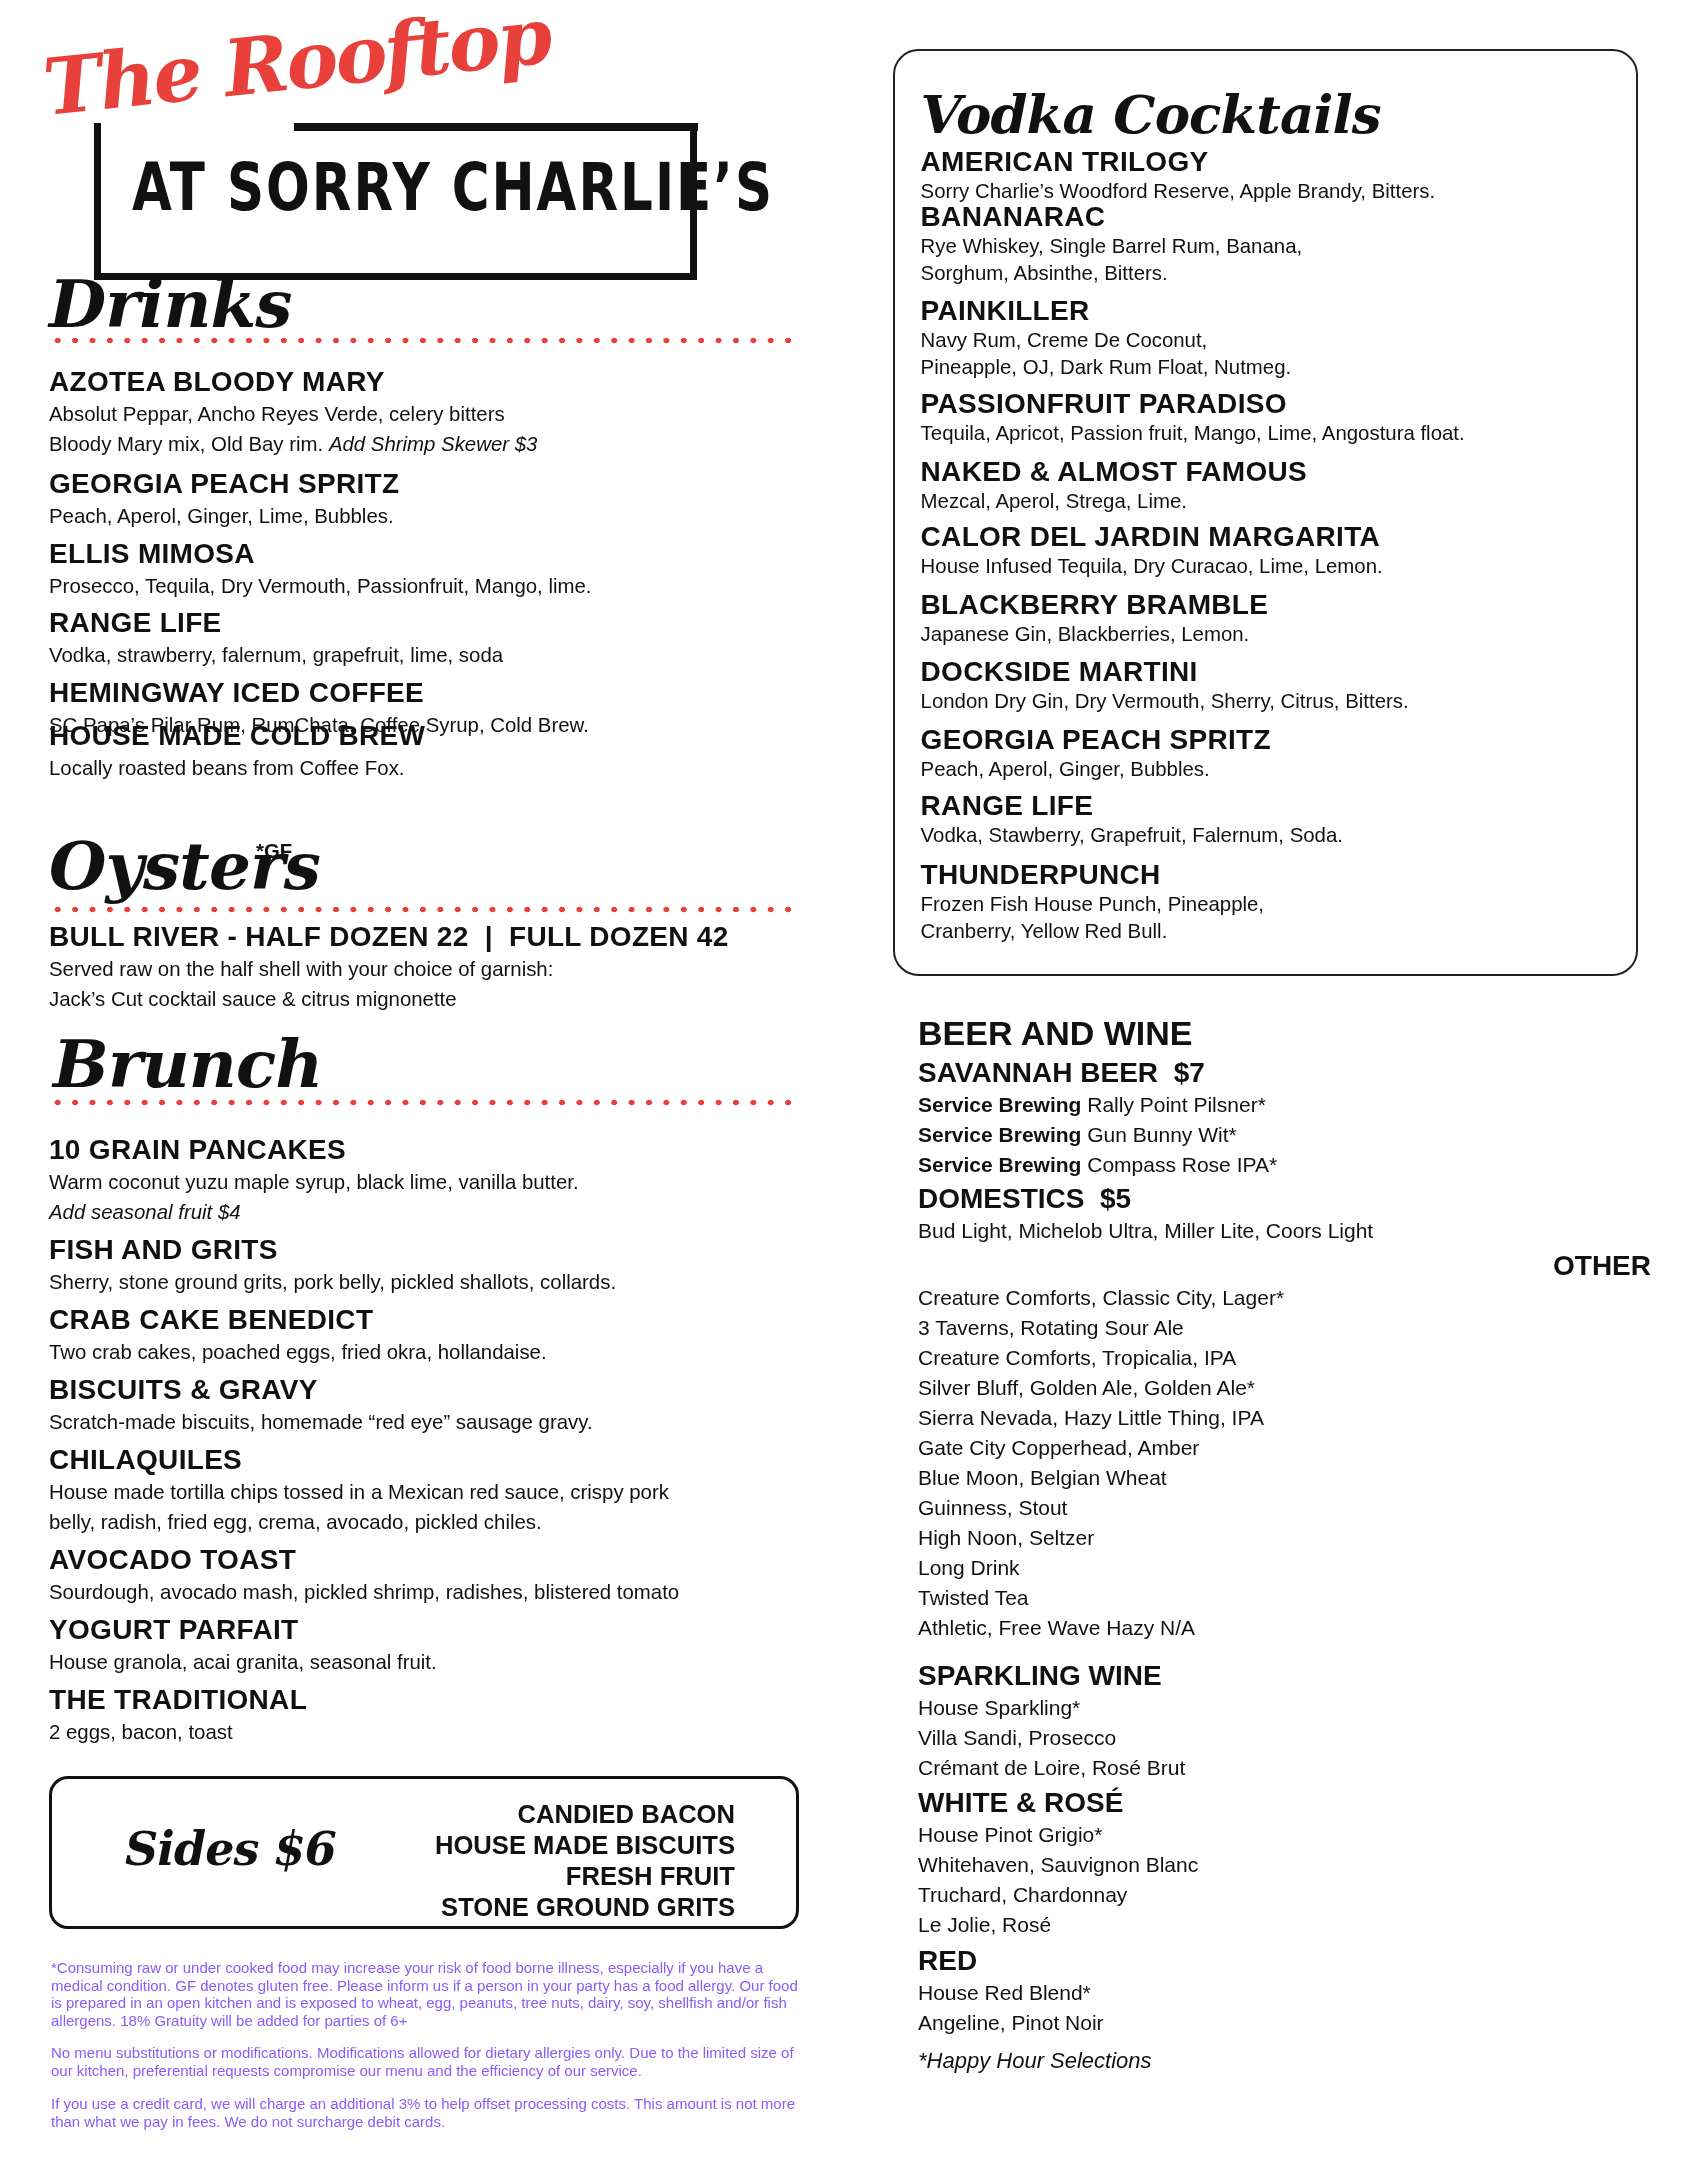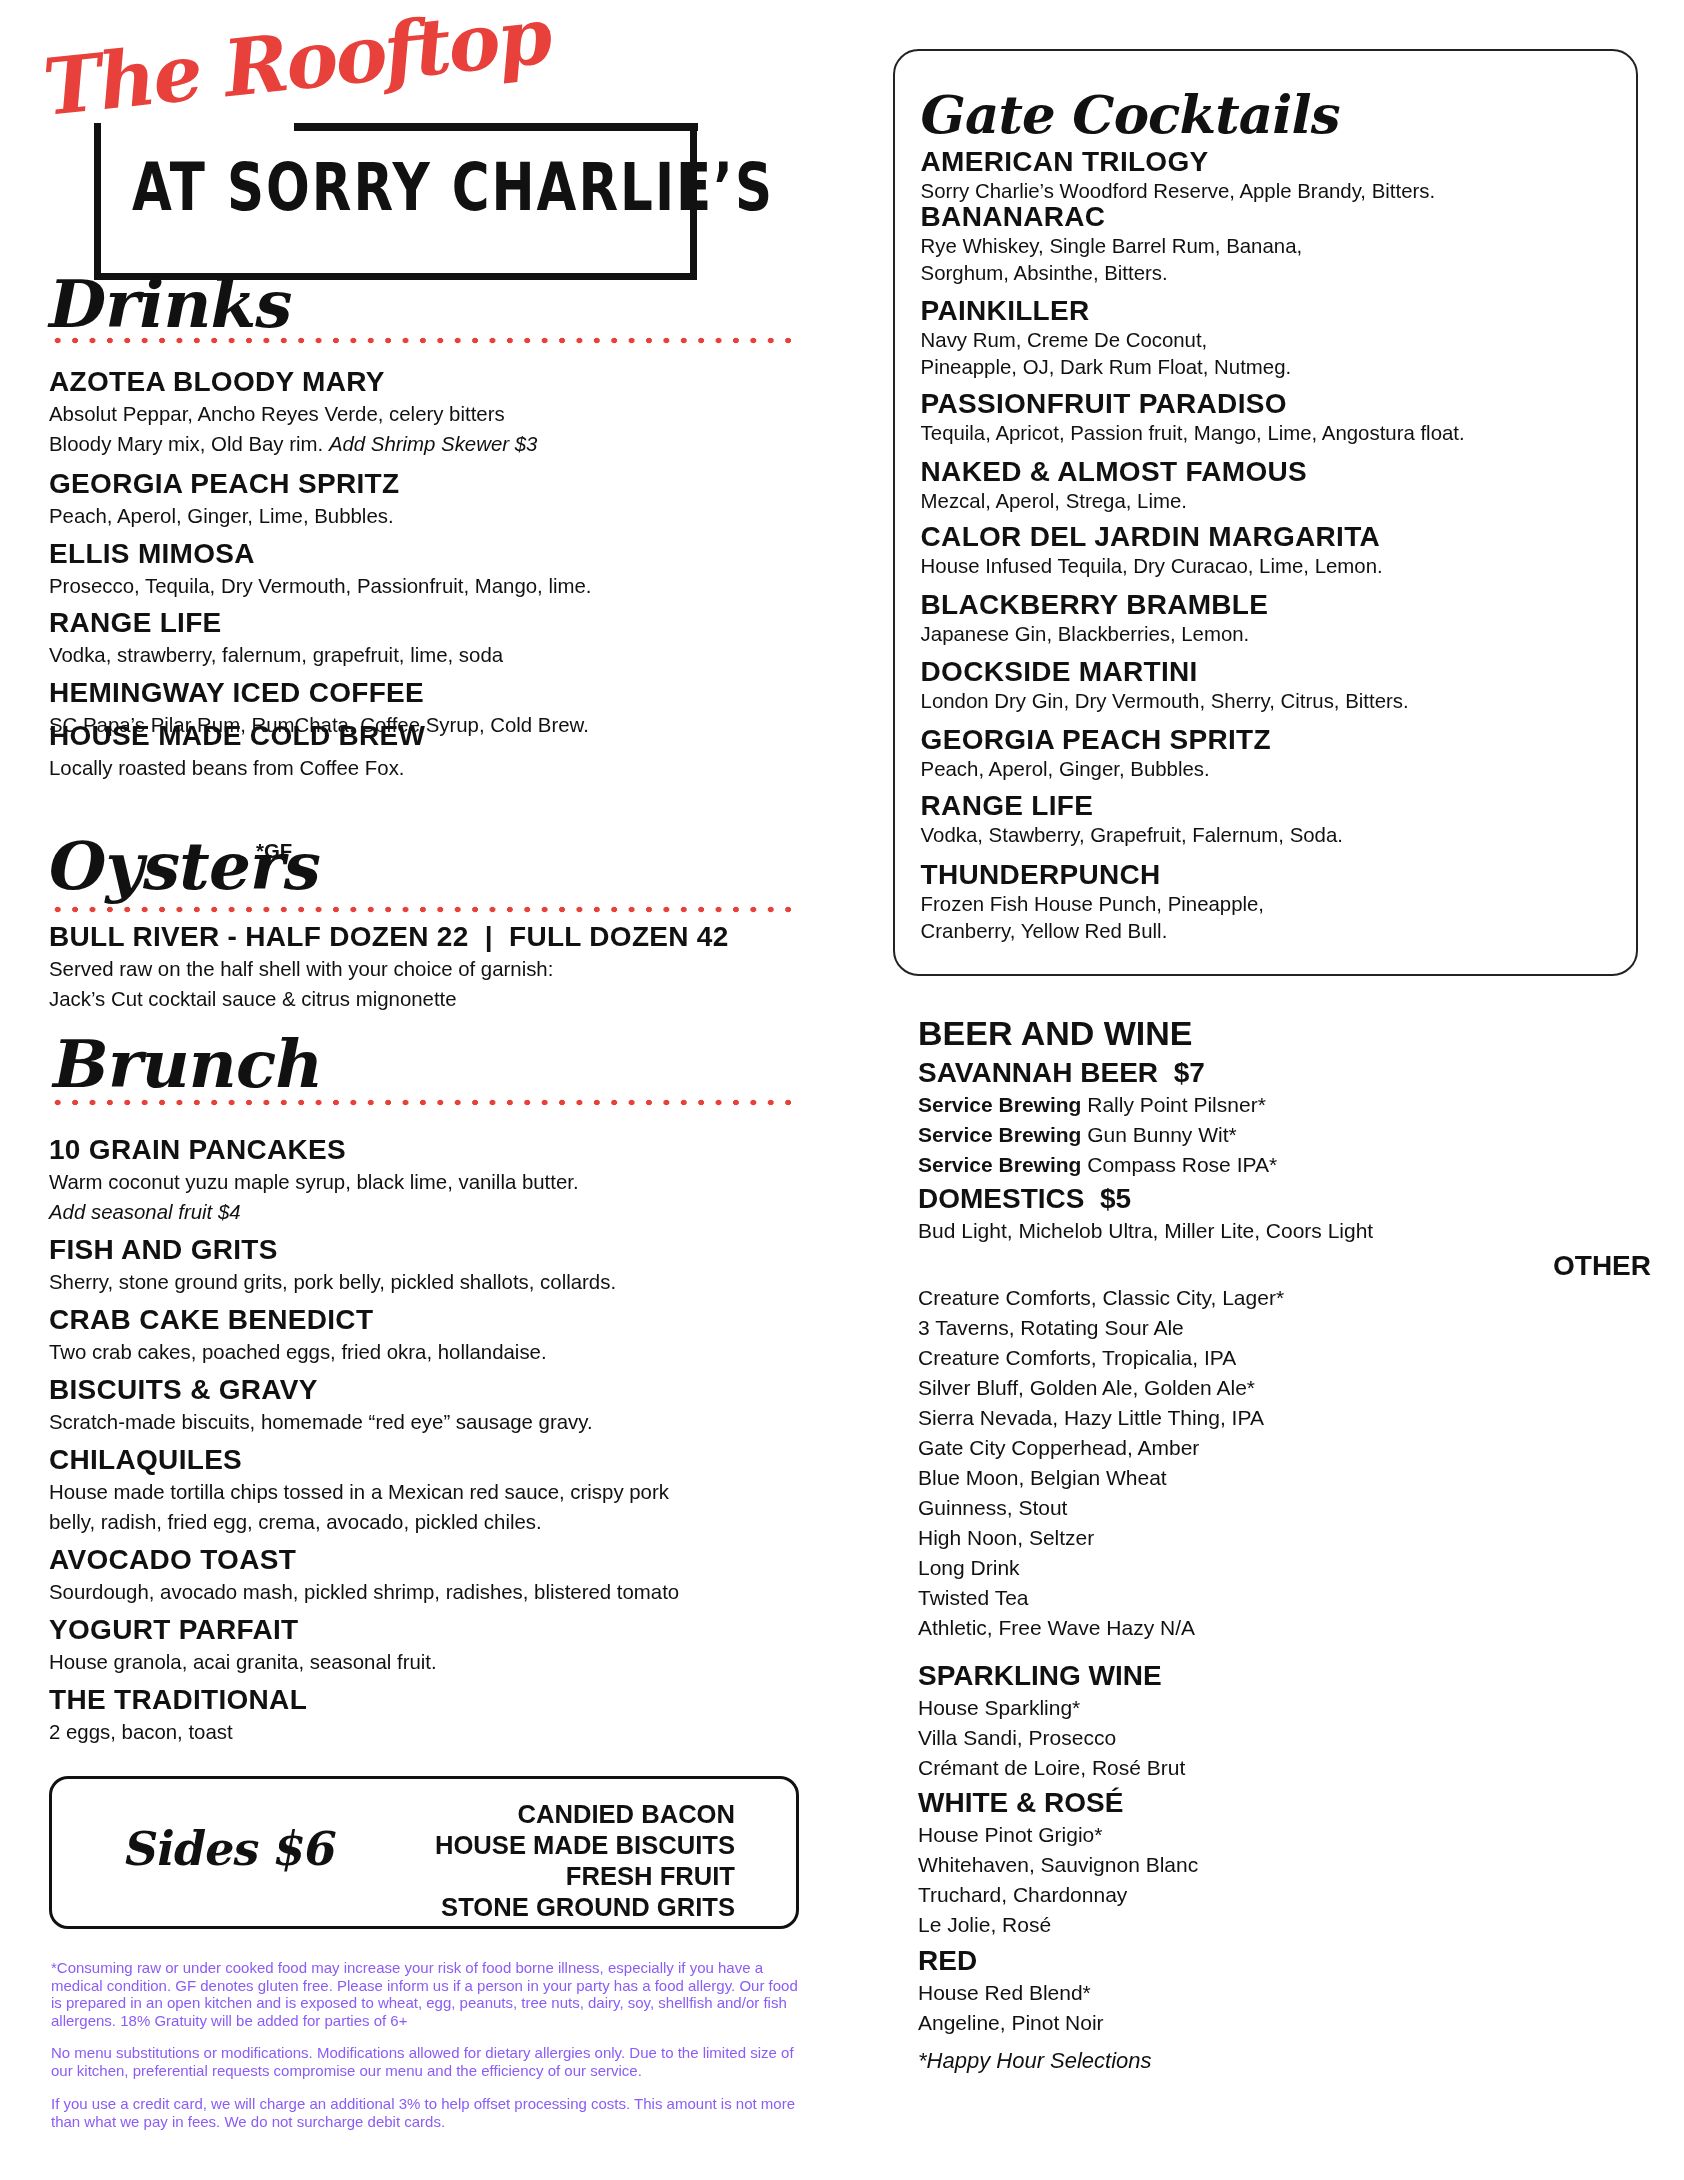--- a/index.html
+++ b/index.html
@@ -142,21 +142,21 @@
     <div>FRESH FRUIT</div>
     <div>STONE GROUND GRITS</div>
   </div>
 </div>
 
 <div class="disclaimer" style="top:1959px;">*Consuming raw or under cooked food may increase your risk of food borne illness, especially if you have a medical condition. GF denotes gluten free. Please inform us if a person in your party has a food allergy. Our food is prepared in an open kitchen and is exposed to wheat, egg, peanuts, tree nuts, dairy, soy, shellfish and/or fish allergens.  18% Gratuity will be added for parties of 6+</div>
 <div class="disclaimer" style="top:2044px;">No menu substitutions or modifications. Modifications allowed for dietary allergies only. Due to the limited size of our kitchen, preferential requests compromise our menu and the efficiency of our service.</div>
 <div class="disclaimer" style="top:2095px;">If you use a credit card, we will charge an additional 3% to help offset processing costs. This amount is not more than what we pay in fees. We do not surcharge debit cards.</div>
 
 <div class="cocktail-box">
-  <div class="cocktail-title script">Gate Cocktails</div>
+  <div class="cocktail-title script">Vodka Cocktails</div>
 
   <div class="citem" style="top:150px;">
     <div class="item-name">BANANARAC</div>
     <div class="item-desc">Rye Whiskey, Single Barrel Rum, Banana,</div>
     <div class="item-desc">Sorghum, Absinthe, Bitters.</div>
   </div>
   <div class="citem" style="top:95px;">
     <div class="item-name">AMERICAN TRILOGY</div>
     <div class="item-desc">Sorry Charlie’s Woodford Reserve, Apple Brandy, Bitters.</div>
   </div>

